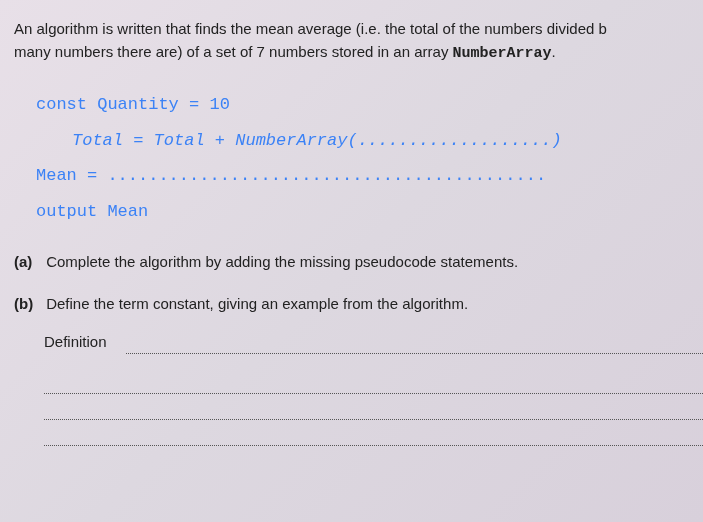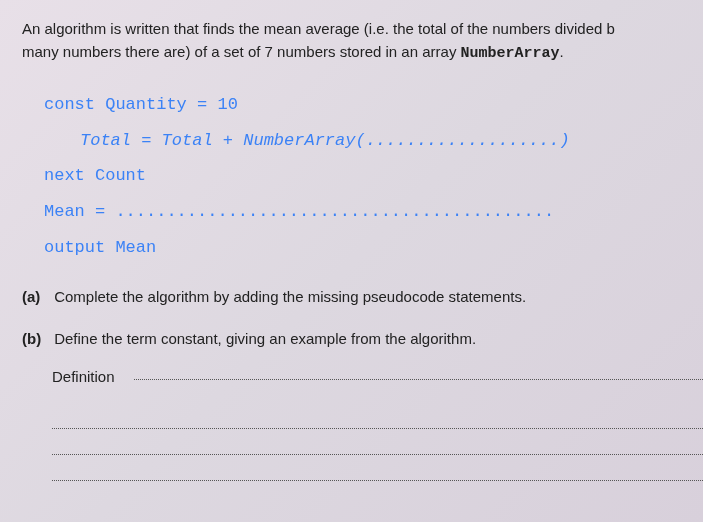--- a/index.html
+++ b/index.html
@@ -7,21 +7,21 @@
     padding: 0;
     width: 703px;
     height: 522px;
     font-family: Arial, Helvetica, sans-serif;
     background: linear-gradient(135deg, #e8e0e8 0%, #ddd8e0 50%, #d8d0db 100%);
     color: #2a2a2a;
     overflow: hidden;
     position: relative;
   }
   .page {
-    padding: 18px 0 0 22px;
+    padding: 18px 0 0 14px;
     box-sizing: border-box;
   }
   .intro {
     font-size: 15px;
     line-height: 1.5;
     margin-bottom: 22px;
     color: #222;
     padding-right: 0;
   }
   .codeblock {
@@ -51,20 +51,21 @@
     display: inline-block;
     width: 28px;
   }
   .sub {
     margin-left: 30px;
     margin-top: 14px;
     font-size: 15px;
   }
   .def-row {
     display: flex;
+    align-items: flex-end;
     gap: 19px;
     margin-bottom: 4px;
   }
   .def-label {
     font-size: 15px;
     color: #222;
     white-space: nowrap;
   }
   .def-line {
     flex: 1;
@@ -94,21 +95,20 @@
 <div class="page">
 
   <div class="intro">
     <span>An algorithm is written that finds the mean average (i.e. the total of the numbers divided b</span><br>
     <span>many numbers there are) of a set of 7 numbers stored in an array </span><span class="mono-inline">NumberArray</span><span>.</span>
   </div>
 
   <div class="codeblock">
     <div class="line">const Quantity = 10</div>
     <div class="line indent1">Total = Total + NumberArray(...................)</div>
-    <div class="line">next Count</div>
     <div class="line">Mean = ...........................................</div>
     <div class="line">output Mean</div>
   </div>
 
   <div class="question">
     <span class="qlabel">(a)</span>
     <span>Complete the algorithm by adding the missing pseudocode statements.</span>
   </div>
 
   <div class="question">

